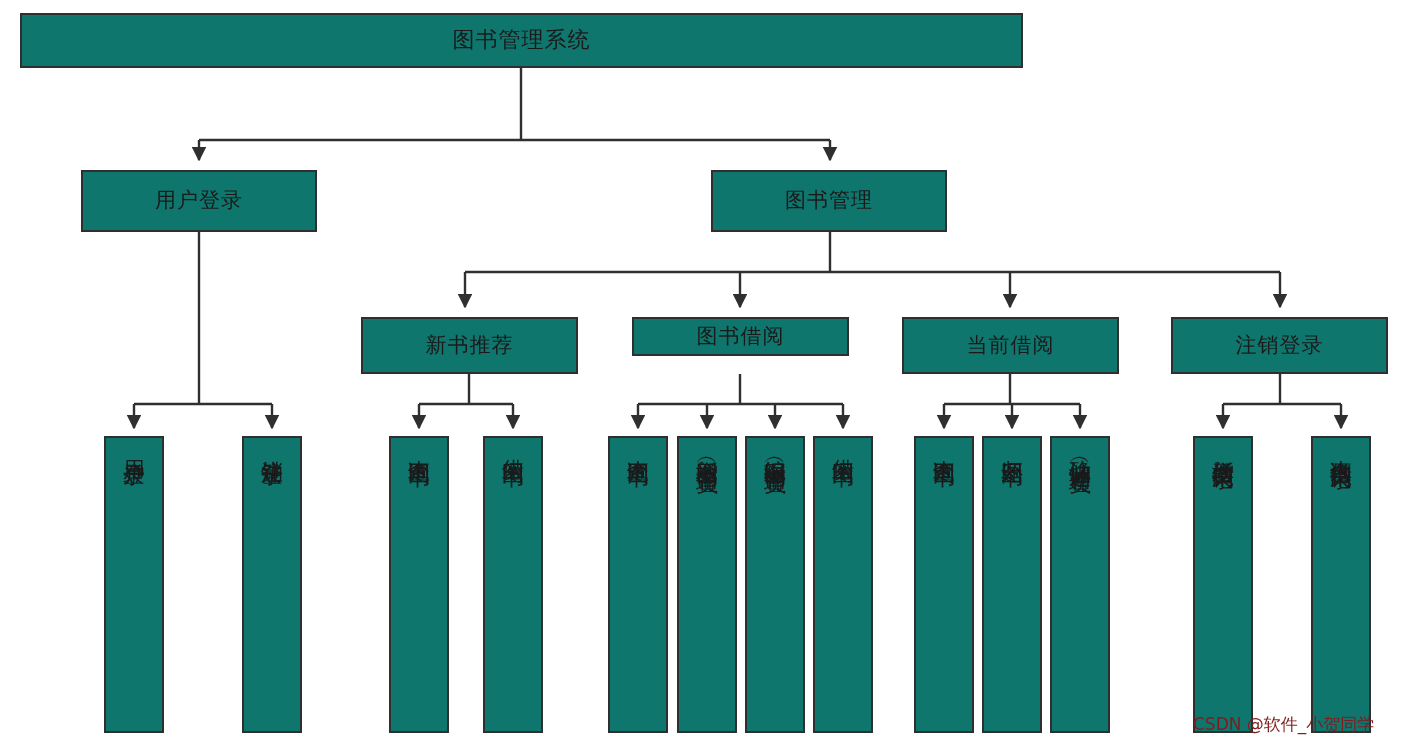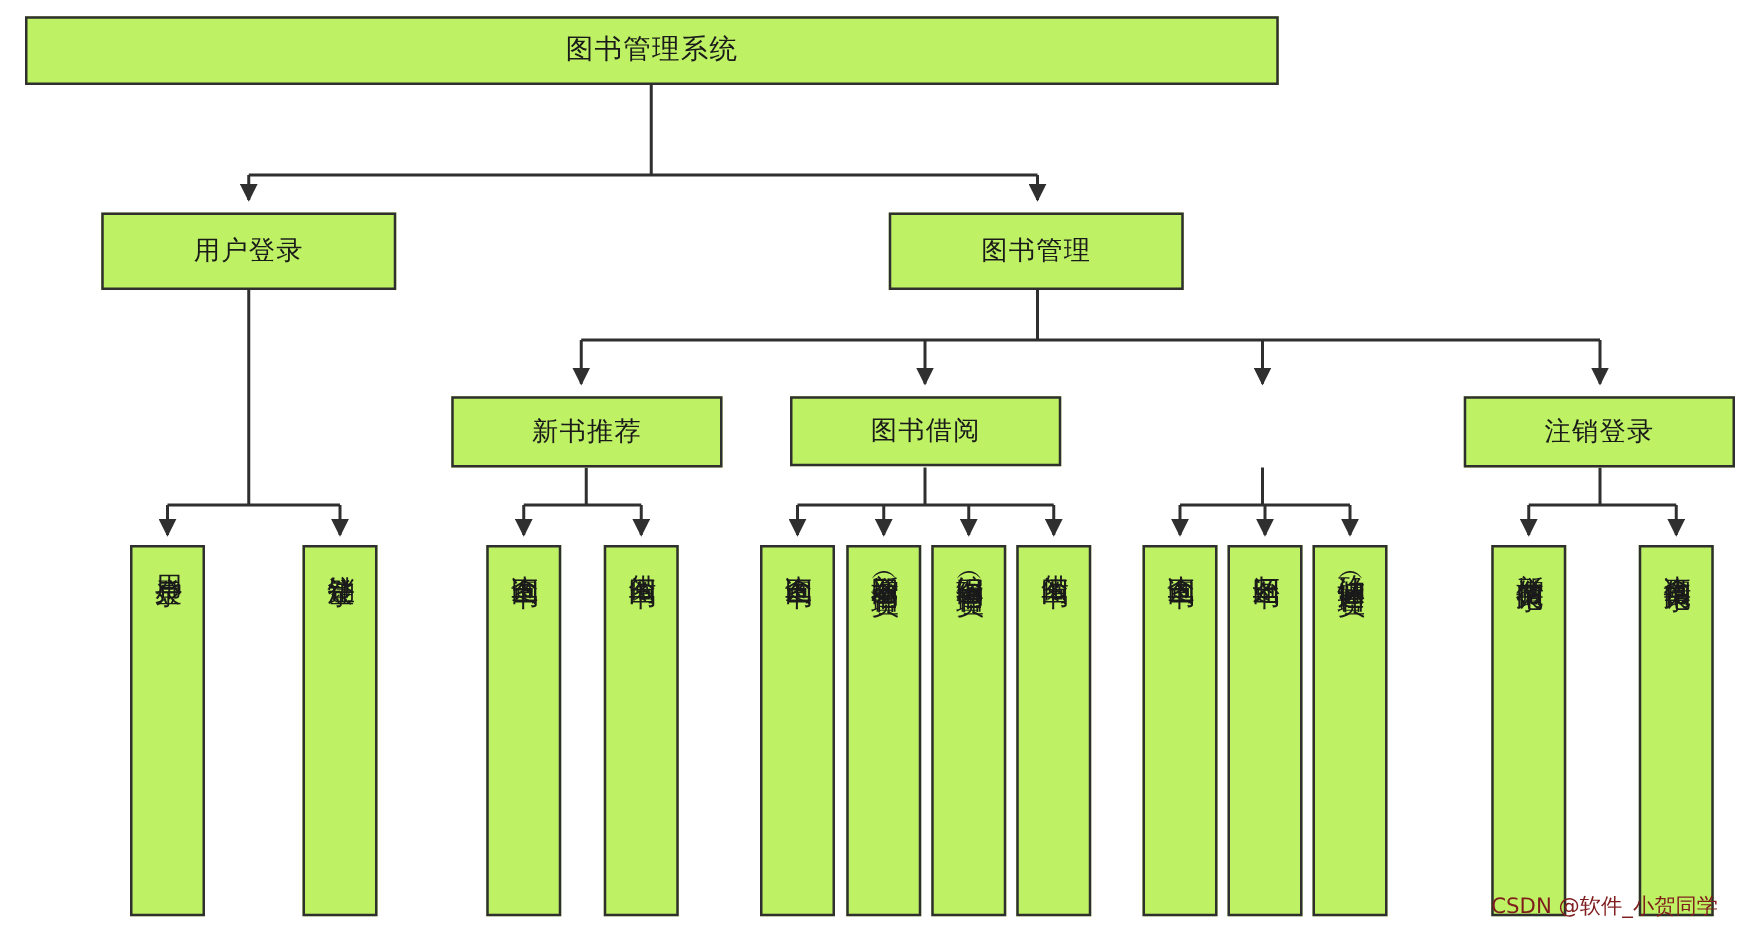--- a/index.html
+++ b/index.html
@@ -12,21 +12,21 @@
     width: 1405px;
     height: 747px;
     background: #ffffff;
     font-family: "DejaVu Sans", "Liberation Sans", sans-serif;
     overflow: hidden;
   }
   .node {
     position: absolute;
     box-sizing: border-box;
     border: 2px solid #2f2f2f;
-    background: #bef264;
+    background: #0f766e;
     display: flex;
     align-items: center;
     justify-content: center;
     color: #1a1a1a;
   }
   .node .lbl {
     display: block;
     text-align: center;
     line-height: 1.12;
     white-space: nowrap;
@@ -131,22 +131,25 @@
   <div class="node h" style="left:81px; top:170px; width:236px; height:62px;">
     <span class="lbl">用户登录</span>
   </div>
   <div class="node h" style="left:361px; top:317px; width:217px; height:57px;">
     <span class="lbl">新书推荐</span>
   </div>
 
   <div class="node h" style="left:711px; top:170px; width:236px; height:62px;">
     <span class="lbl">图书管理</span>
   </div>
-  <div class="node h" style="left:632px; top:317px; width:217px; height:56px;">
+  <div class="node h" style="left:632px; top:317px; width:217px; height:39px;">
     <span class="lbl">图书借阅</span>
+  </div>
+  <div class="node h" style="left:902px; top:317px; width:217px; height:57px;">
+    <span class="lbl">当前借阅</span>
   </div>
   <div class="node h" style="left:1171px; top:317px; width:217px; height:57px;">
     <span class="lbl">注销登录</span>
   </div>
 
   <div class="node v" style="left:104px; top:436px; width:60px; height:297px;">
     <span class="lbl">用户登录</span>
   </div>
   <div class="node v" style="left:242px; top:436px; width:60px; height:297px;">
     <span class="lbl">注销登录</span>

